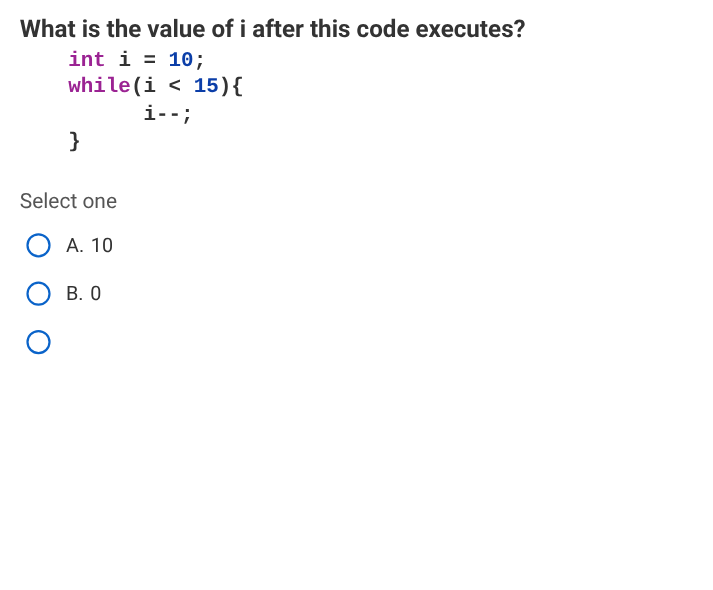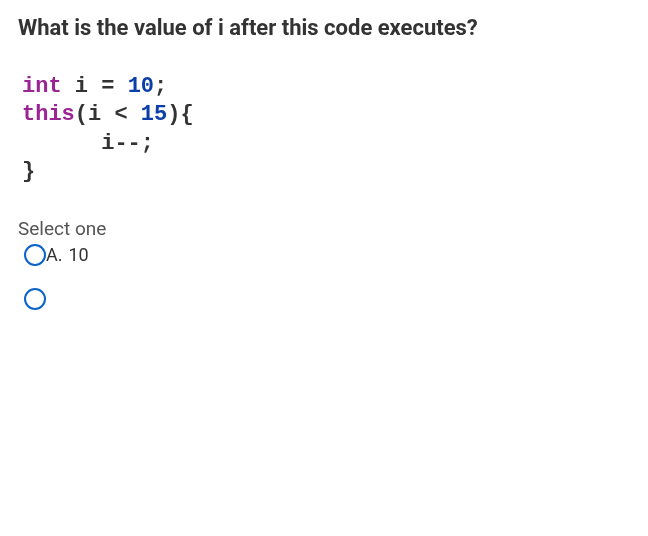--- a/index.html
+++ b/index.html
@@ -8,50 +8,51 @@
       height: 536px;
       font-family: -apple-system, BlinkMacSystemFont, "Segoe UI", Roboto, Helvetica, Arial, sans-serif;
       padding: 14px 18px;
       color: #333;
       background: #fff;
     }
     .question-title {
       font-size: 22px;
       font-weight: 700;
       color: #333;
-      margin-bottom: 30px;
       line-height: 1.3;
     }
     .code-block {
       font-family: "Courier New", Courier, monospace;
-      font-size: 22px;
+      font-size: 19px;
       line-height: 1.3;
       margin-bottom: 30px;
       padding-left: 4px;
       color: #333;
       font-weight: bold;
+      margin-left: 40px;
     }
     .code-line { white-space: pre; }
     .kw { color: #9b2393; font-weight: bold; }
     .num { color: #0b3ea8; }
     .prompt {
       font-size: 19px;
       color: #555;
-      margin-bottom: 4px;
+      margin-bottom: 18px;
       font-weight: 400;
     }
     .options {
       display: flex;
       flex-direction: column;
       gap: 22px;
       padding-left: 6px;
     }
     .option {
       display: flex;
       align-items: center;
+      gap: 14px;
       cursor: pointer;
     }
     .radio {
       width: 22px;
       height: 22px;
       border: 2.5px solid #0a63c9;
       border-radius: 50%;
       flex-shrink: 0;
       background: #fff;
     }
@@ -62,30 +63,36 @@
     }
     .option-letter { margin-right: 6px; }
   </style>
 </head>
 <body>
 
 <h2 class="question-title">What is the value of i after this code executes?</h2>
 
 <div class="code-block">
   <div class="code-line"><span class="kw">int</span><span> i = </span><span class="num">10</span><span>;</span></div>
-  <div class="code-line"><span class="kw">this</span><span>(i &lt; </span><span class="num">15</span><span>){</span></div>
+  <div class="code-line"><span class="kw">while</span><span>(i &lt; </span><span class="num">15</span><span>){</span></div>
   <div class="code-line">      i--;</div>
   <div class="code-line">}</div>
 </div>
 
 <div class="prompt">Select one</div>
 
 <div class="options">
   <label class="option">
     <span class="radio"></span>
     <span class="option-text">
       <span class="option-letter">A.</span><span>10</span>
     </span>
   </label>
   <label class="option">
     <span class="radio"></span>
+    <span class="option-text">
+      <span class="option-letter">B.</span><span>0</span>
+    </span>
+  </label>
+  <label class="option">
+    <span class="radio"></span>
   </label>
 </div>
 
 </body></html>

